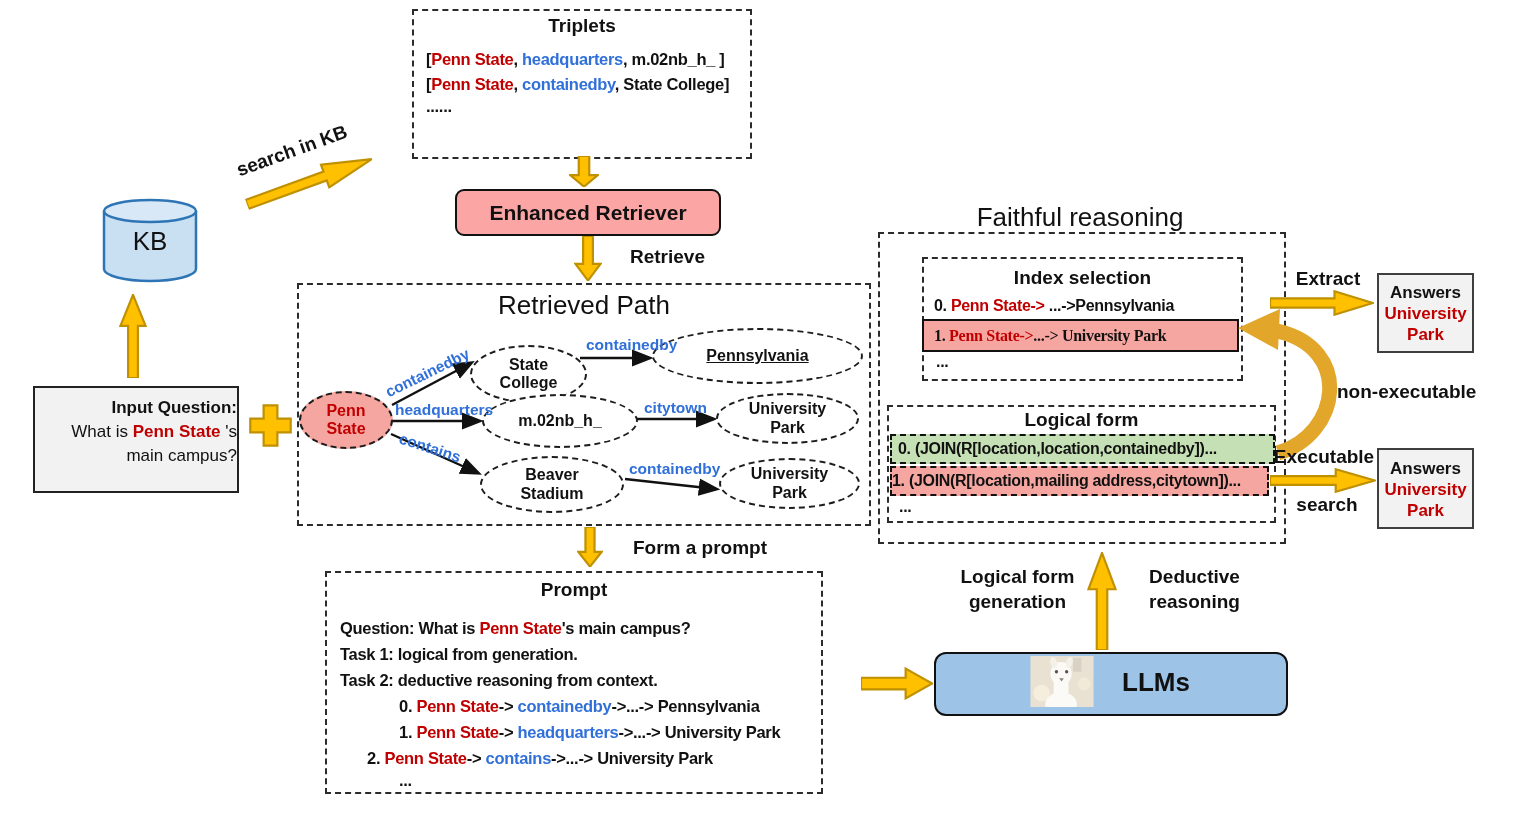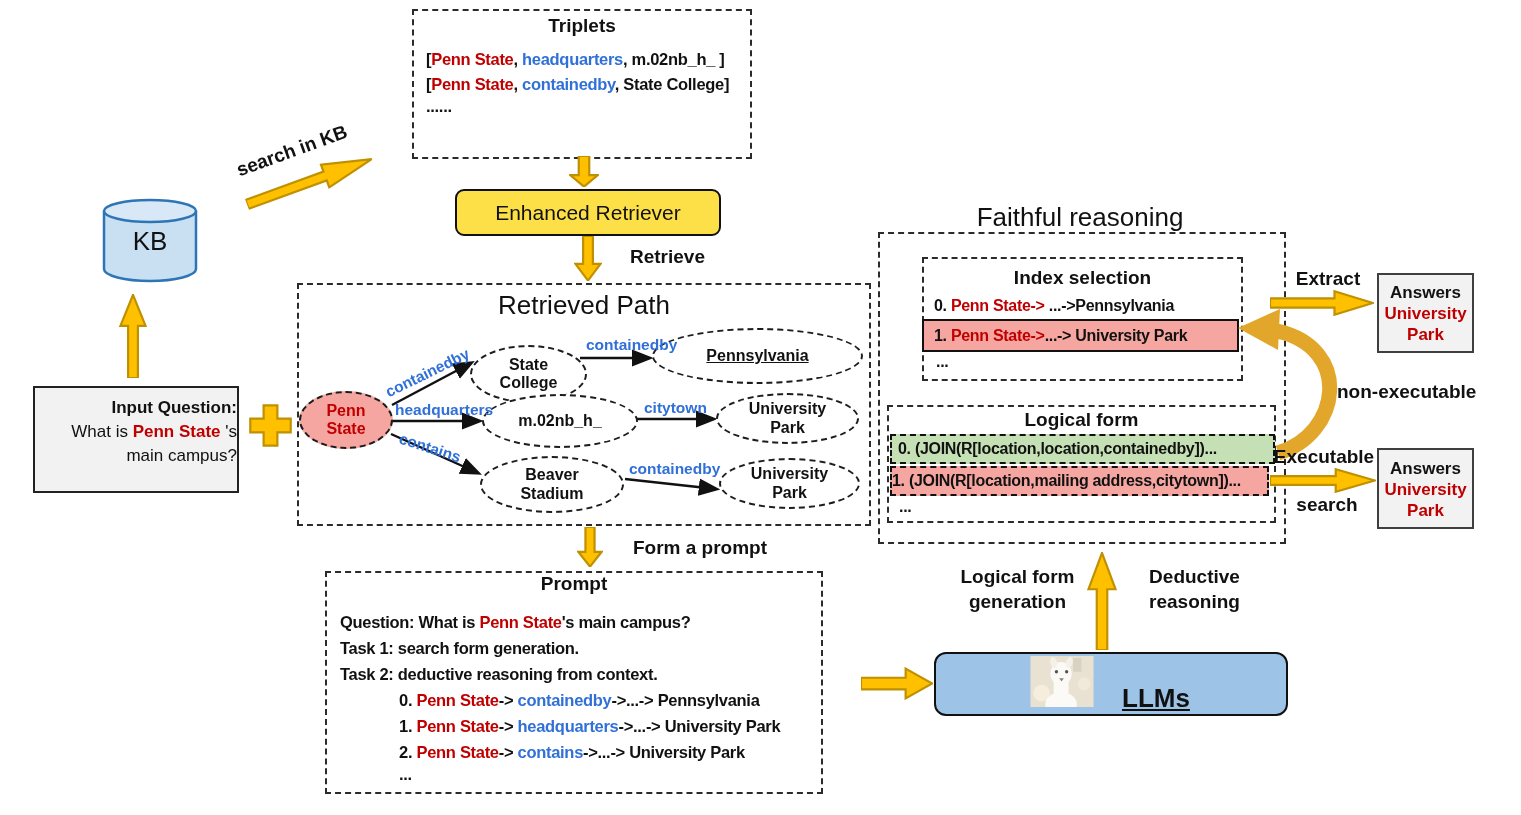--- a/index.html
+++ b/index.html
@@ -35,21 +35,21 @@
       <div class="tline"><span class="c-k">[</span><span class="c-r">Penn State</span><span class="c-k">, </span><span class="c-b">headquarters</span><span class="c-k">, m.02nb_h_ ]</span></div>
       <div class="tline"><span class="c-k">[</span><span class="c-r">Penn State</span><span class="c-k">, </span><span class="c-b">containedby</span><span class="c-k">, State College]</span></div>
       <div class="tline" style="line-height:18px;">......</div>
     </div>
   </div>
 
   <svg class="abs" style="left:569px;top:156px;width:30px;height:31px;" viewBox="0 0 40 100" preserveAspectRatio="none">
     <polygon class="blockarrow" points="13,0 13,62 2,62 20,99 38,62 27,62 27,0"></polygon>
   </svg>
 
-  <div class="abs" style="left:455px;top:189px;width:262px;height:43px;background:#fde047;border:2.5px solid #111;border-radius:9px;display:flex;align-items:center;justify-content:center;font-weight:400;font-size:21px;">Enhanced Retriever</div>
+  <div class="abs" style="left:455px;top:189px;width:262px;height:43px;background:#fca5a5;border:2.5px solid #111;border-radius:9px;display:flex;align-items:center;justify-content:center;font-weight:700;font-size:21px;">Enhanced Retriever</div>
 
   <svg class="abs" style="left:574px;top:236px;width:28px;height:45px;" viewBox="0 0 40 100" preserveAspectRatio="none">
     <polygon class="blockarrow" points="13,0 13,62 2,62 20,99 38,62 27,62 27,0"></polygon>
   </svg>
   <div class="abs lbl" style="left:630px;top:246px;">Retrieve</div>
 
   <svg class="abs" style="left:101px;top:198px;width:98px;height:86px;" viewBox="0 0 98 86">
     <path d="M3,13 L3,71 A46,12 0 0 0 95,71 L95,13" fill="#C9DFF2" stroke="#2E75B6" stroke-width="2.5"></path>
     <ellipse cx="49" cy="13" rx="46" ry="11" fill="#D8E8F7" stroke="#2E75B6" stroke-width="2.5"></ellipse>
   </svg>
@@ -106,28 +106,28 @@
     <div class="edge-lbl abs" style="left:99px;top:154px;transform:rotate(18deg);">contains</div>
     <div class="edge-lbl abs" style="left:330px;top:175px;">containedby</div>
   </div>
 
   <svg class="abs" style="left:577px;top:527px;width:26px;height:40px;" viewBox="0 0 40 100" preserveAspectRatio="none">
     <polygon class="blockarrow" points="13,0 13,62 2,62 20,99 38,62 27,62 27,0"></polygon>
   </svg>
   <div class="abs lbl" style="left:633px;top:537px;">Form a prompt</div>
 
   <div class="abs dashed" style="left:325px;top:571px;width:494px;height:219px;">
-    <div class="title-sm" style="">Prompt</div>
+    <div class="title-sm" style="margin-top:6px;">Prompt</div>
     <div style="margin:14px 0 0 13px;">
       <div class="pline"><span class="c-k">Question: What is </span><span class="c-r">Penn State</span><span class="c-k">'s main campus?</span></div>
-      <div class="pline">Task 1: search form generation.</div>
+      <div class="pline">Task 1: logical from generation.</div>
       <div class="pline">Task 2: deductive reasoning from context.</div>
       <div class="pline" style="margin-left:59px;"><span class="c-k">0. </span><span class="c-r">Penn State</span><span class="c-k">-&gt; </span><span class="c-b">containedby</span><span class="c-k">-&gt;...-&gt; Pennsylvania</span></div>
       <div class="pline" style="margin-left:59px;"><span class="c-k">1. </span><span class="c-r">Penn State</span><span class="c-k">-&gt; </span><span class="c-b">headquarters</span><span class="c-k">-&gt;...-&gt; University Park</span></div>
-      <div class="pline" style="margin-left:59px;"><span class="c-k">2. </span><span class="c-r">Penn State</span><span class="c-k">-&gt; </span><span class="c-b">contains</span><span class="c-k">-&gt;...-&gt; University Park</span></div>
+      <div class="pline" style="margin-left:27px;"><span class="c-k">2. </span><span class="c-r">Penn State</span><span class="c-k">-&gt; </span><span class="c-b">contains</span><span class="c-k">-&gt;...-&gt; University Park</span></div>
       <div class="pline" style="margin-left:59px;line-height:18px;">...</div>
     </div>
   </div>
 
   <svg class="abs" style="left:861px;top:667px;width:72px;height:33px;" viewBox="0 0 100 40" preserveAspectRatio="none">
     <polygon class="blockarrow" points="0,13 62,13 62,2 99,20 62,38 62,27 0,27"></polygon>
   </svg>
 
   <div class="abs" style="left:934px;top:652px;width:350px;height:60px;background:#9DC3E6;border:2.5px solid #111;border-radius:12px;">
     <div class="abs" style="left:92px;top:2px;width:68px;height:51px;">
@@ -139,42 +139,42 @@
         <ellipse cx="33" cy="52" rx="17" ry="13" fill="#FBFAF6"></ellipse>
         <rect x="25" y="22" width="16" height="26" fill="#FBFAF6"></rect>
         <ellipse cx="33" cy="19" rx="11.5" ry="12.5" fill="#FBFAF6"></ellipse>
         <ellipse cx="25" cy="7" rx="3.5" ry="6" fill="#F4F1E9" transform="rotate(-14 25 7)"></ellipse>
         <ellipse cx="42" cy="7" rx="3.5" ry="6" fill="#F4F1E9" transform="rotate(14 42 7)"></ellipse>
         <circle cx="28" cy="17" r="1.8" fill="#55544e"></circle>
         <circle cx="39" cy="17" r="1.8" fill="#55544e"></circle>
         <path d="M31,24 L36,24 L33.5,27.5 Z" fill="#8a8578"></path>
       </svg>
     </div>
-    <div class="abs" style="left:160px;top:16px;width:120px;height:56px;display:flex;align-items:center;justify-content:center;font-weight:700;font-size:26px;text-decoration:underline;">LLMs</div>
+    <div class="abs" style="left:160px;top:0;width:120px;height:56px;display:flex;align-items:center;justify-content:center;font-weight:700;font-size:26px;">LLMs</div>
   </div>
 
   <svg class="abs" style="left:1087px;top:552px;width:30px;height:98px;" viewBox="0 0 40 100" preserveAspectRatio="none">
     <polygon class="blockarrow" points="13,100 13,38 2,38 20,1 38,38 27,38 27,100"></polygon>
   </svg>
   <div class="abs lbl" style="left:950px;top:564px;width:135px;text-align:center;line-height:25px;">
     <div>Logical form</div>
     <div>generation</div>
   </div>
   <div class="abs lbl" style="left:1142px;top:564px;width:105px;text-align:center;line-height:25px;">
     <div>Deductive</div>
     <div>reasoning</div>
   </div>
 
   <div class="abs title-lg" style="left:878px;top:202px;width:404px;">Faithful reasoning</div>
   <div class="abs dashed" style="left:878px;top:232px;width:404px;height:308px;">
 
     <div class="abs dashed" style="left:42px;top:23px;width:317px;height:120px;">
       <div class="title-sm" style="font-size:19px;margin-top:8px;">Index selection</div>
       <div class="rowtext abs" style="left:10px;top:38px;"><span class="c-k">0.  </span><span class="c-r">Penn State-&gt;</span><span class="c-k"> ...-&gt;Pennsylvania</span></div>
-      <div class="abs" style="left:-2px;top:60px;width:313px;height:29px;background:#F6A6A1;border:2px solid #111;display:flex;align-items:center;">
+      <div class="abs" style="left:-2px;top:60px;width:313px;height:29px;background:#F6A6A1;border:2px solid #111;display:flex;align-items:center;font-family:Liberation Serif, serif;">
         <span class="rowtext" style="padding-left:10px;"><span class="c-k">1.  </span><span class="c-r">Penn State-&gt;</span><span class="c-k">...-&gt; University Park</span></span>
       </div>
       <div class="rowtext abs" style="left:12px;top:94px;">...</div>
     </div>
 
     <div class="abs dashed" style="left:7px;top:171px;width:385px;height:114px;">
       <div class="title-sm" style="font-size:19px;margin-top:2px;">Logical form</div>
       <div class="abs rowtext" style="left:1px;top:27px;width:375px;height:26px;background:#C5E0B4;border:2px dashed #111;display:flex;align-items:center;padding-left:6px;">0. (JOIN(R[location,location,containedby])...</div>
       <div class="abs rowtext" style="left:1px;top:59px;width:375px;height:26px;background:#F6A6A1;border:2px dashed #111;display:flex;align-items:center;">1. (JOIN(R[location,mailing address,citytown])...</div>
       <div class="rowtext abs" style="left:10px;top:91px;">...</div>

